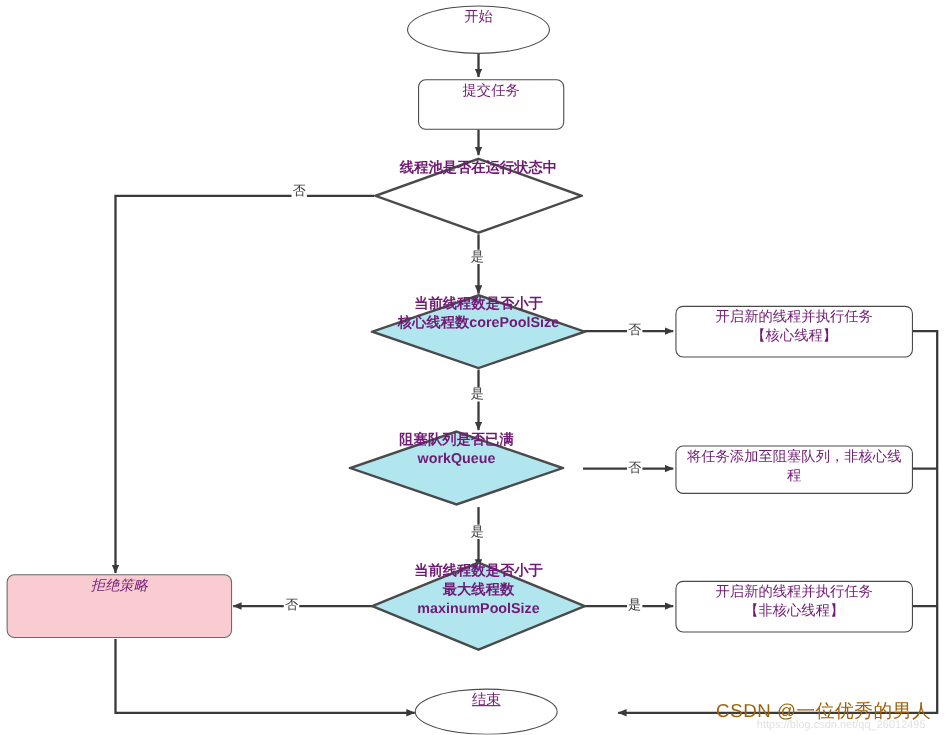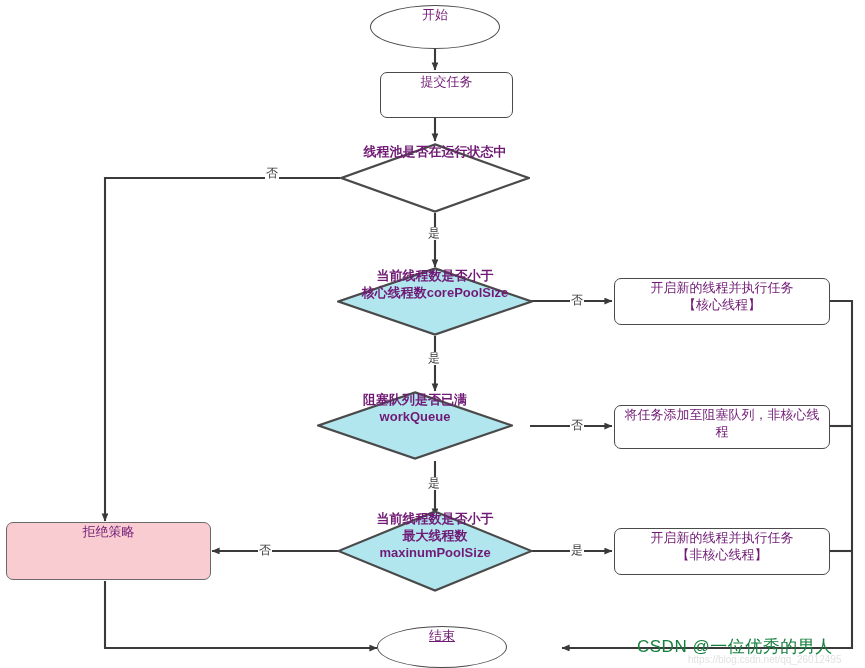--- a/index.html
+++ b/index.html
@@ -79,24 +79,25 @@
     line-height: 13px;
     color: #3a3a3a;
     background: #ffffff;
     padding: 0 1px;
     z-index: 4;
     white-space: nowrap;
   }
   #watermark {
     position: absolute;
     z-index: 6;
-    color: #15803d;
+    color: #a16207;
     font-size: 17px;
     white-space: nowrap;
     letter-spacing: 0.5px;
+    margin-left: 14px;
   }
   #watermark-url {
     position: absolute;
     z-index: 6;
     color: #e2e2e2;
     font-size: 10px;
     white-space: nowrap;
     text-align: right;
   }
 </style>
@@ -188,21 +189,21 @@
 
   <div class="node process" style="left:614px; top:405px; width:216px; height:44px;">
     <span class="label">将任务添加至阻塞队列，非核心线程</span>
   </div>
 
   <div class="node process" style="left:614px; top:528px; width:216px; height:47px;">
     <span class="label">开启新的线程并执行任务
 【非核心线程】</span>
   </div>
 
-  <div class="node process reject" style="left:6px; top:522px; width:205px; height:58px;">
+  <div class="node process reject" style="left:6px; top:522px; width:205px; height:58px;font-style:italic;">
     <span class="label">拒绝策略</span>
   </div>
 
   <div class="node terminator" style="left:377px; top:626px; width:130px; height:42px;text-decoration:underline;">
     <span class="label">结束</span>
   </div>
 
   <div class="edge-label" style="left:265px; top:167px;">否</div>
   <div class="edge-label" style="left:427px; top:227px;">是</div>
   <div class="edge-label" style="left:570px; top:294px;">否</div>

